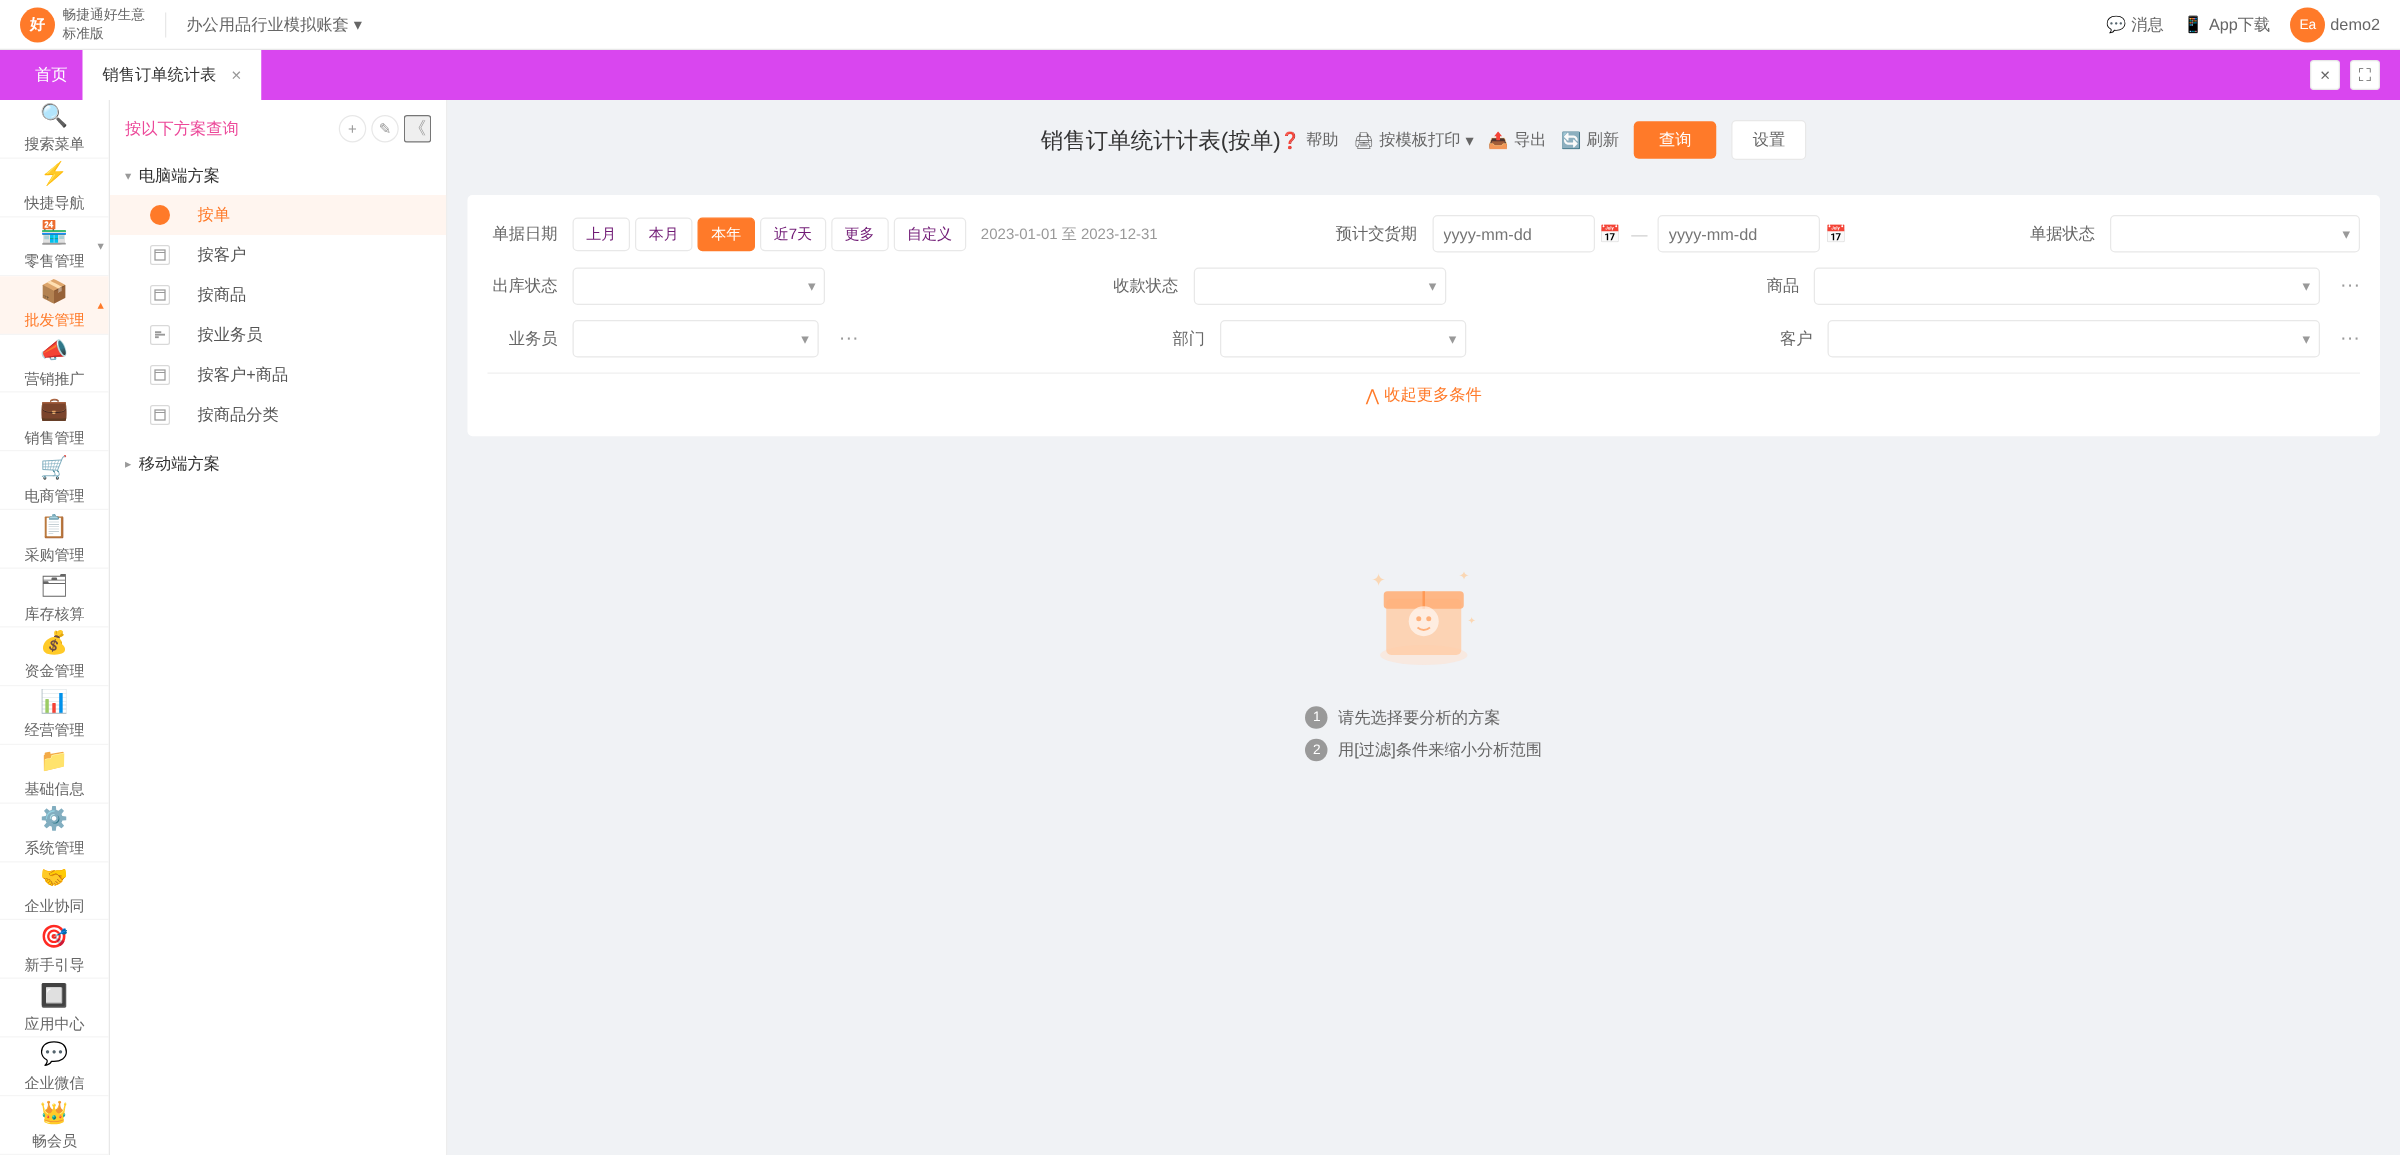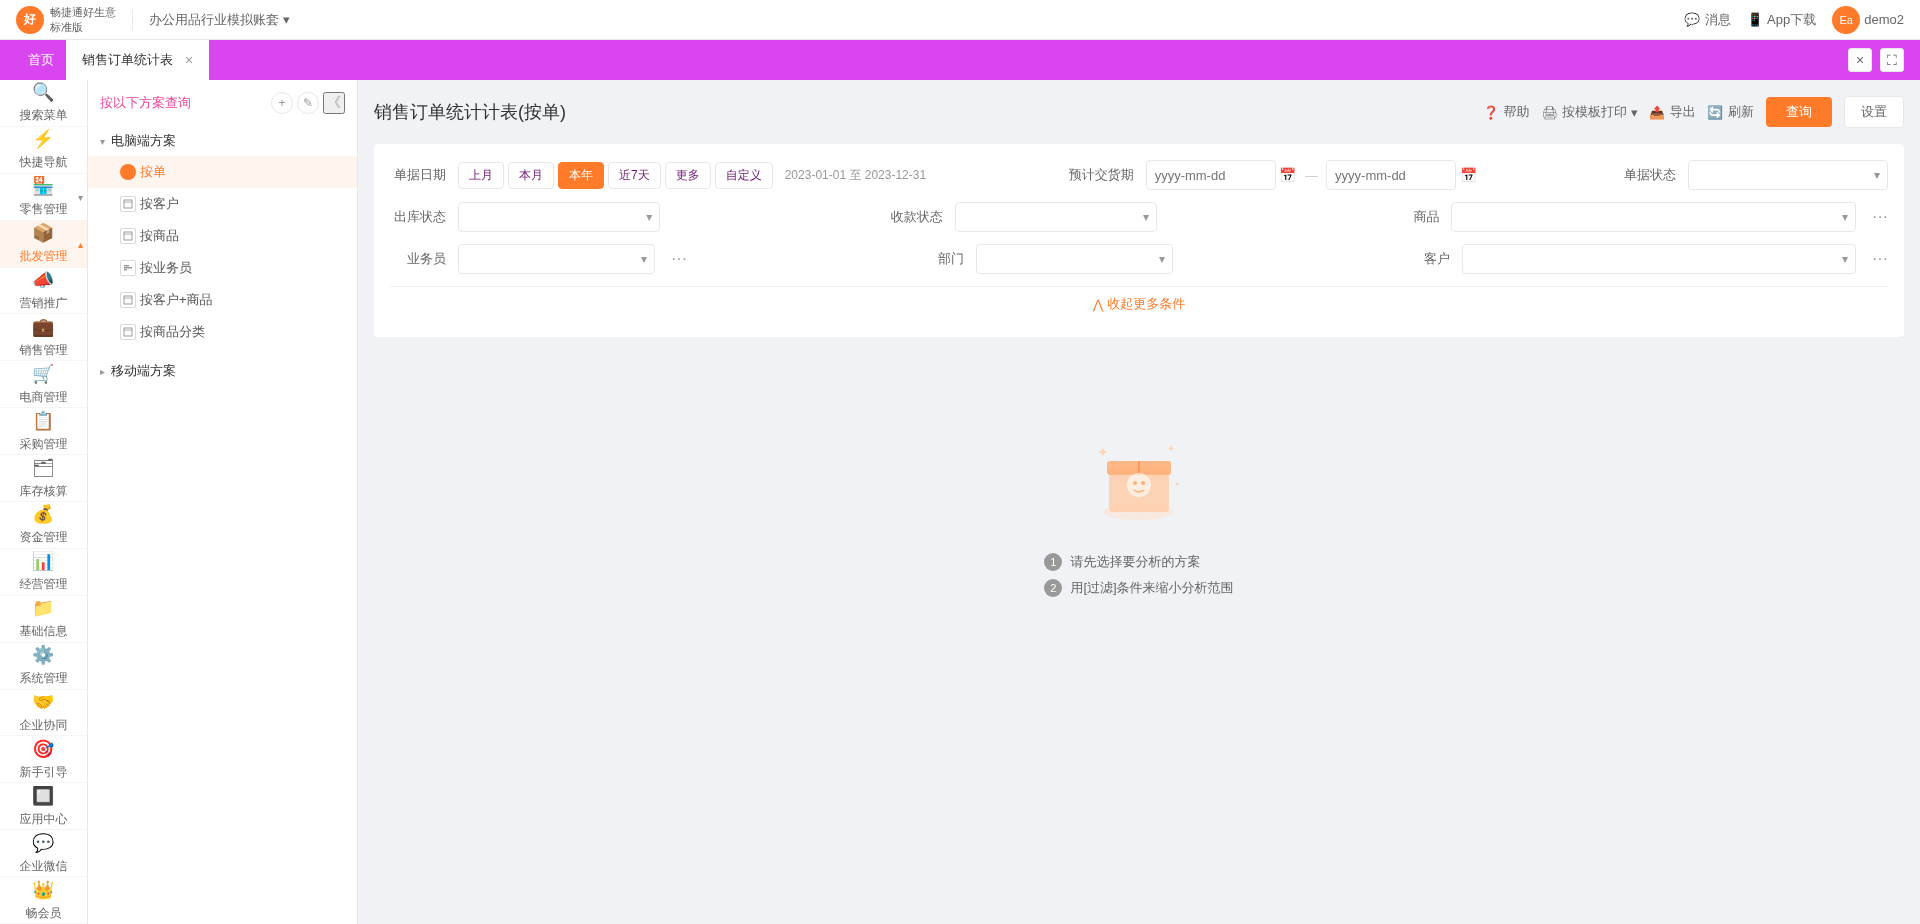--- a/index.html
+++ b/index.html
@@ -29,28 +29,28 @@
     
     .left-panel { width: 270px; background: #fff; border-right: 1px solid #e8e8e8; flex-shrink: 0; padding: 12px 0; overflow-y: auto; }
     .left-panel-header { display: flex; align-items: center; justify-content: space-between; padding: 0 12px 8px; }
     .left-panel-title { font-size: 13px; color: #ec4899; }
     .lp-action-btn { width: 22px; height: 22px; border: 1px solid #e8e8e8; border-radius: 50%; display: flex; align-items: center; justify-content: center; cursor: pointer; color: #999; font-size: 12px; background: #fff; }
     .lp-collapse { width: 22px; height: 22px; display: flex; align-items: center; justify-content: center; cursor: pointer; color: #999; font-size: 14px; }
 
     .tree-section { padding: 4px 0; }
     .tree-parent { display: flex; align-items: center; gap: 6px; padding: 6px 12px; cursor: pointer; color: #333; font-size: 13px; }
     .tree-arrow { font-size: 10px; color: #999; }
-    .tree-child { display: flex; align-items: center; gap: 4px; padding: 7px 12px 7px 32px; cursor: pointer; color: #555; font-size: 13px; }
+    .tree-child { display: flex; align-items: center; gap: 22px; padding: 7px 12px 7px 32px; cursor: pointer; color: #555; font-size: 13px; }
     .tree-child.active { background: #fff5ef; color: #ff7a29; }
     .tree-child-icon { width: 16px; height: 16px; background: #ff7a29; border-radius: 50%; display: flex; align-items: center; justify-content: center; color: #fff; font-size: 10px; }
     .tree-child-icon2 { width: 16px; height: 16px; border: 1px solid #d9d9d9; border-radius: 2px; display: flex; align-items: center; justify-content: center; color: #666; font-size: 10px; }
 
     
     .main-page { flex: 1; overflow-y: auto; padding: 16px; background: #f0f2f5; }
-    .page-header { display: flex; align-items: center; justify-content: space-between; margin-bottom: 16px; }
+    .page-header { display: flex; align-items: center; justify-content: center; margin-bottom: 28px; }
     .page-title { font-size: 18px; color: #333; font-weight: 500; }
     .page-actions { display: flex; align-items: center; gap: 12px; }
     .page-action-item { display: flex; align-items: center; gap: 4px; cursor: pointer; color: #666; font-size: 13px; }
     .btn-primary { background: #ff7a29; color: #fff; border: none; padding: 6px 20px; border-radius: 4px; cursor: pointer; font-size: 13px; }
     .btn-set { background: #fff; color: #666; border: 1px solid #e8e8e8; padding: 6px 16px; border-radius: 4px; cursor: pointer; font-size: 13px; }
 
     
     .filter-card { background: #fff; border-radius: 4px; padding: 16px; margin-bottom: 0; }
     .filter-row { display: flex; align-items: center; gap: 12px; margin-bottom: 12px; flex-wrap: wrap; }
     .filter-row:last-child { margin-bottom: 0; }

